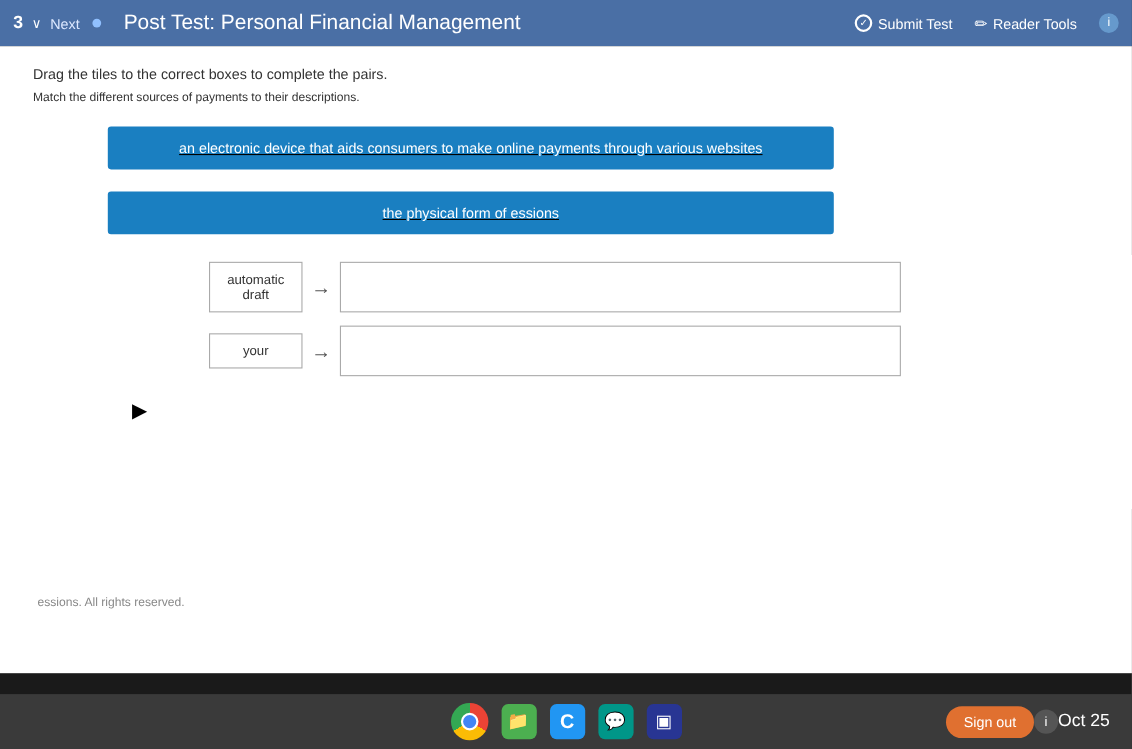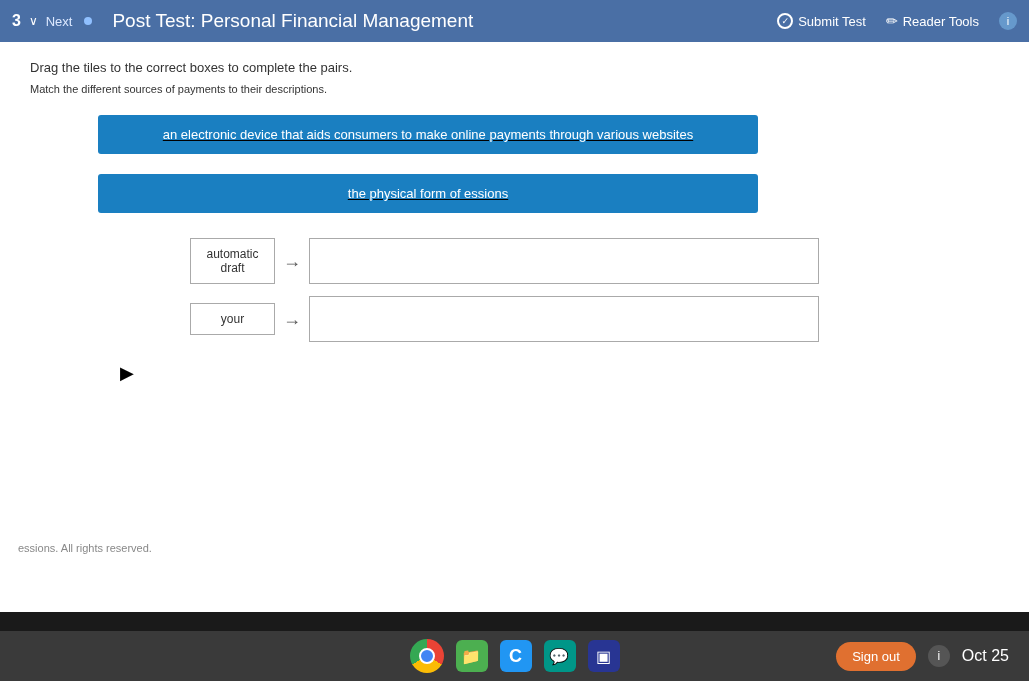--- a/index.html
+++ b/index.html
@@ -230,21 +230,20 @@
     }
     .taskbar-icon-img.green { background: #4caf50; color: white; }
     .taskbar-icon-img.blue { background: #2196f3; color: white; }
     .taskbar-icon-img.teal { background: #009688; color: white; }
     .taskbar-icon-img.darkblue { background: #283593; color: white; }
 
     .taskbar-right {
       margin-left: auto;
       display: flex;
       align-items: center;
-      gap: 12px;
     }
 
     .sign-out-btn {
       background: #e07030;
       color: white;
       border: none;
       padding: 7px 16px;
       border-radius: 15px;
       font-size: 13px;
       cursor: pointer;
@@ -264,21 +263,21 @@
 
     .taskbar-date {
       color: white;
       font-size: 16px;
     }
 
     
     .copyright {
       position: absolute;
       bottom: 58px;
-      left: 18px;
+      left: 34px;
       font-size: 11px;
       color: #888;
     }
 
     
     .cursor {
       position: absolute;
       left: 120px;
       top: 320px;
       font-size: 18px;

